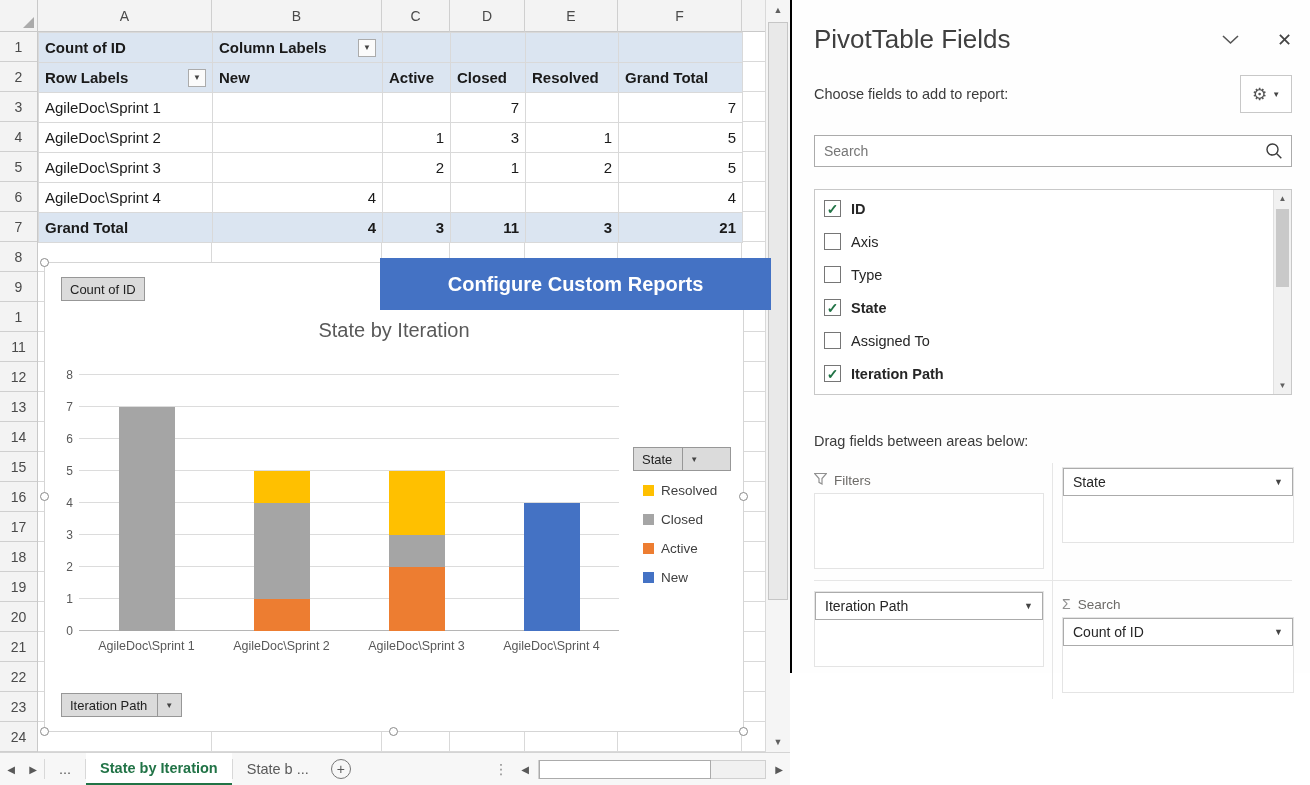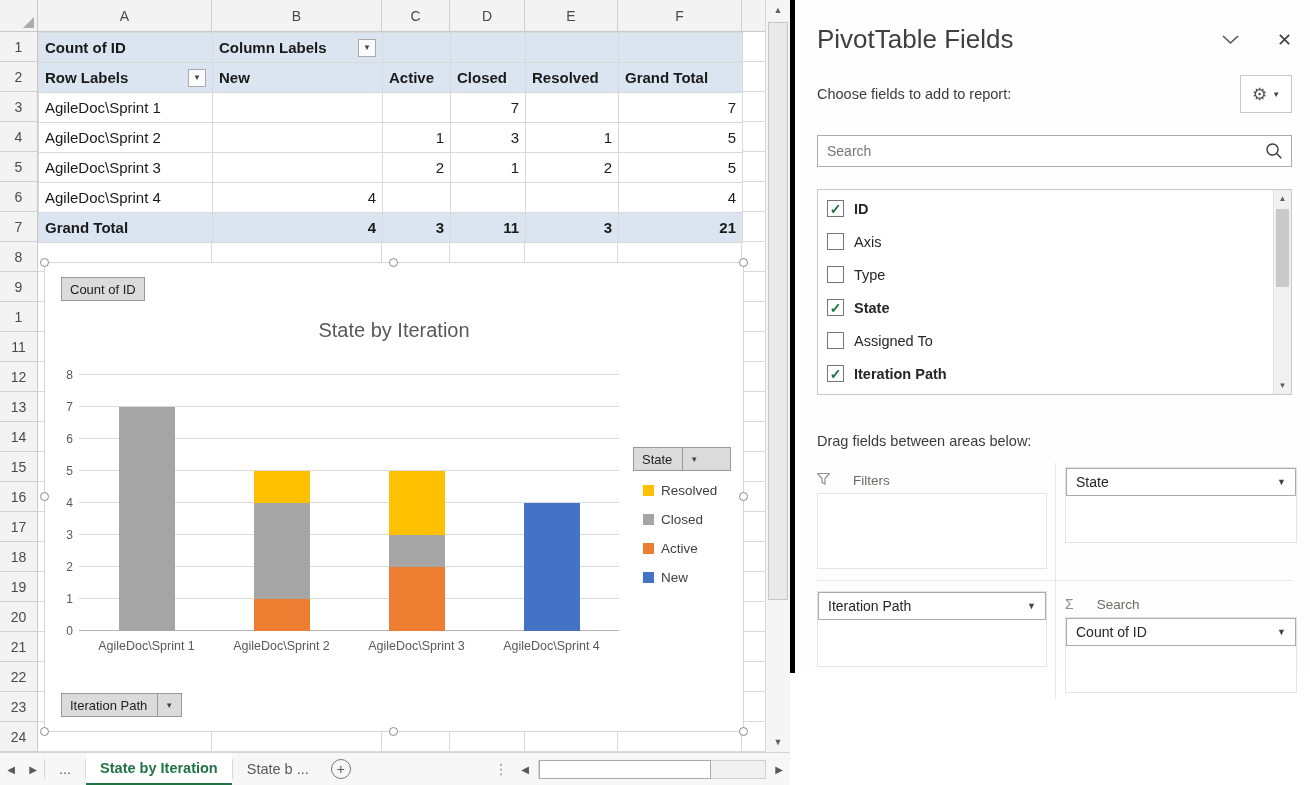--- a/index.html
+++ b/index.html
@@ -84,21 +84,21 @@
                margin: 0 8px; }
   .tb-spacer { flex: 1; }
   .tb-dots { align-self: center; color: #8a8a8a; font-size: 14px; margin: 0 6px; }
   .hs-track { align-self: center; position: relative; width: 228px; height: 19px; background: #F1F1F1;
               border: 1px solid #D0D0D0; margin: 0 2px; }
   .hs-thumb { position: absolute; left: 0; top: -1px; bottom: -1px; width: 172px; background: #fff;
               border: 1px solid #ABABAB; }
 
   
   .pane { position: absolute; left: 790px; top: 0; width: 520px; height: 673px; background: #FEFEFE;
-          border-left: 5px solid #000000; padding: 0 18px 0 22px; }
+          border-left: 2px solid #000000; padding: 0 18px 0 22px; }
   .pane-head { display: flex; align-items: center; margin-top: 24px; }
   .pane-title { flex: 1; font-size: 26px; color: #3f3f3f; }
   .pane-chevron, .pane-close { color: #444; margin-left: 38px; display: flex; align-items: center; }
   .pane-close { font-size: 18px; }
   .pane-sub { display: flex; align-items: center; justify-content: space-between; margin-top: 20px; }
   .pane-sub .txt { font-size: 14.5px; color: #3b3b3b; }
   .gear-btn { width: 52px; height: 38px; background: #fff; border: 1px solid #C8C8C8; display: flex;
               align-items: center; justify-content: center; gap: 5px; font-family: inherit; }
   .gear-btn .g { font-size: 17px; color: #555; }
   .gear-btn .dd { font-size: 8px; color: #444; }
@@ -116,21 +116,21 @@
                     color: #217346; flex: none; line-height: 1; }
   .field-item.checked .fl-label { font-weight: bold; }
   .list-scroll { position: absolute; right: 0; top: 0; bottom: 0; width: 18px; background: #F1F1F1;
                  border-left: 1px solid #E0E0E0; }
   .ls-btn { position: absolute; left: 0; width: 100%; height: 17px; display: flex; align-items: center;
             justify-content: center; font-size: 8px; color: #606060; }
   .ls-thumb { position: absolute; left: 2px; right: 2px; top: 19px; height: 78px; background: #C9C9C9; }
   .drag-hint { margin-top: 38px; font-size: 14.5px; color: #3b3b3b; }
   .areas { position: relative; margin-top: 18px; display: grid; grid-template-columns: 230px 232px;
            column-gap: 18px; row-gap: 22px; }
-  .area-head { display: flex; align-items: center; gap: 23px; height: 26px; font-size: 13.5px; color: #6d6b68; }
+  .area-head { display: flex; align-items: center; gap: 7px; height: 26px; font-size: 13.5px; color: #6d6b68; }
   .area-box { height: 76px; background: #fff; border: 1px solid #E4E4E4; padding: 0; }
   .chip { height: 28px; border: 1px solid #ABABAB; background: #fff; display: flex; align-items: center;
           padding: 0 9px; font-size: 14px; color: #262626; }
   .chip .dd { margin-left: auto; font-size: 9px; color: #444; }
   .areas .div-v { position: absolute; left: 238px; top: -4px; bottom: -6px; width: 1px; background: #E6E6E6; }
   .areas .div-h { position: absolute; left: 0; right: 0; top: 113px; height: 1px; background: #E6E6E6; }
   .pane-footer { position: absolute; left: 22px; right: 18px; bottom: 12px; border-top: 1px solid #EBEBEB;
                  padding-top: 12px; display: flex; align-items: center; justify-content: space-between; }
   .defer { display: flex; align-items: center; gap: 9px; font-size: 14.5px; color: #262626; }
   .defer .cb { width: 16px; height: 16px; border: 1px solid #767676; background: #fff; }
@@ -484,13 +484,16 @@
           <div class="chip">
               <span>Count of ID</span>
               <span class="dd">▼</span>
             </div>
         </div>
       </div>
     </div>
 
   </div>
 
+  <div class="banner">
+    <span>Configure Custom Reports</span>
+  </div>
 </div>
 
 </body></html>

